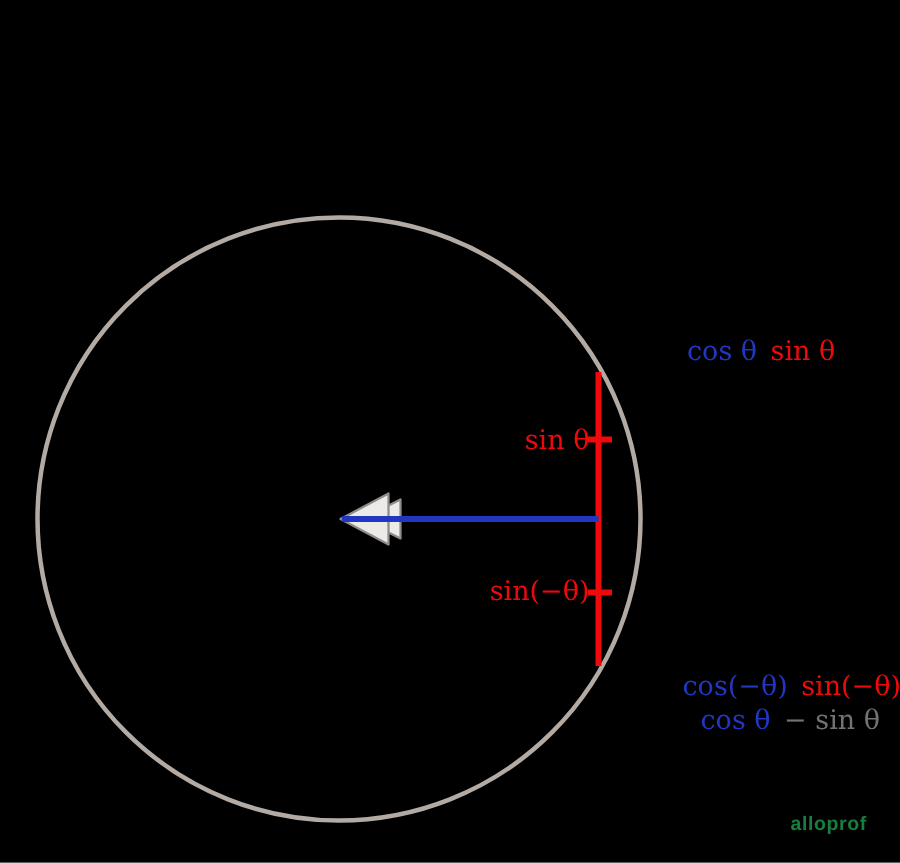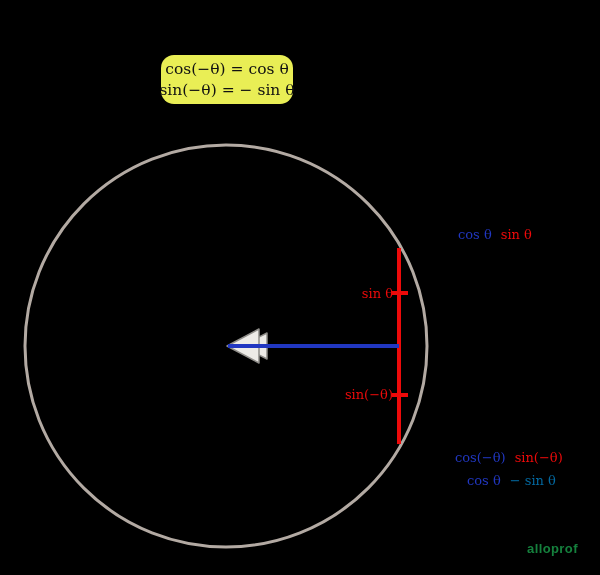--- a/index.html
+++ b/index.html
@@ -19,21 +19,21 @@
     display: flex;
     flex-direction: column;
     align-items: center;
     justify-content: center;
     font-size: 15.5px;
     line-height: 21px;
     white-space: nowrap;
   }
   .mlabel {
     position: absolute;
-    font-size: 13px;
+    font-size: 18px;
     line-height: 15px;
     white-space: nowrap;
   }
   .right-align { text-align: right; }
   .pair .first { margin-right: 9px; }
   .watermark {
     position: absolute;
     left: 527px; top: 541px;
     font-family: "Liberation Sans", sans-serif;
     font-weight: bold;
@@ -50,37 +50,33 @@
   <svg id="diagram-svg" width="600" height="575" viewBox="0 0 600 575">
     <circle cx="226" cy="346" r="201" fill="none" stroke-width="3" stroke="#b3aaa3"></circle>
     <line x1="399" y1="248" x2="399" y2="444" stroke-width="4" stroke="#ee0a0a"></line>
     <line x1="392" y1="293" x2="408" y2="293" stroke-width="4" stroke="#ee0a0a"></line>
     <line x1="392" y1="395" x2="408" y2="395" stroke-width="4" stroke="#ee0a0a"></line>
     <polygon class="arrow-poly" points="241,346 267,333 267,359" fill="#edebe7" stroke="#8f8d89"></polygon>
     <polygon class="arrow-poly" points="227,346 259,329 259,363" fill="#edebe7" stroke="#8f8d89"></polygon>
     <line x1="228" y1="346" x2="399" y2="346" stroke-width="4" stroke="#2137c1"></line>
   </svg>
 
-  <div class="formula-box" style="background: rgb(233, 238, 85); color: rgb(17, 17, 17);">
-    <span>cos(−θ) = cos θ</span>
-    <span>sin(−θ) = − sin θ</span>
-  </div>
 
   <div class="mlabel pair" style="left:458px; top:227px;">
     <span class="first" style="color: rgb(33, 55, 193);">cos θ</span><span style="color: rgb(238, 10, 10);">sin θ</span>
   </div>
 
   <div class="mlabel right-align" style="right: 207px; top: 286px; color: rgb(238, 10, 10);">sin θ</div>
 
 
   <div class="mlabel right-align" style="right: 207px; top: 387px; color: rgb(238, 10, 10);">sin(−θ)</div>
 
   <div class="mlabel pair" style="left:455px; top:450px;text-align:center;">
     <span class="first" style="color: rgb(33, 55, 193);">cos(−θ)</span><span style="color: rgb(238, 10, 10);">sin(−θ)</span>
   </div>
 
   <div class="mlabel pair" style="left:467px; top:473px;">
-    <span class="first" style="color: rgb(33, 55, 193);">cos θ</span><span style="color: #0369a1;">− sin θ</span>
+    <span class="first" style="color: rgb(33, 55, 193);">cos θ</span><span style="color: #737373;">− sin θ</span>
   </div>
 
   <div class="watermark" style="color: #15803d;">alloprof</div>
 
 </div>
 
 </body></html>

